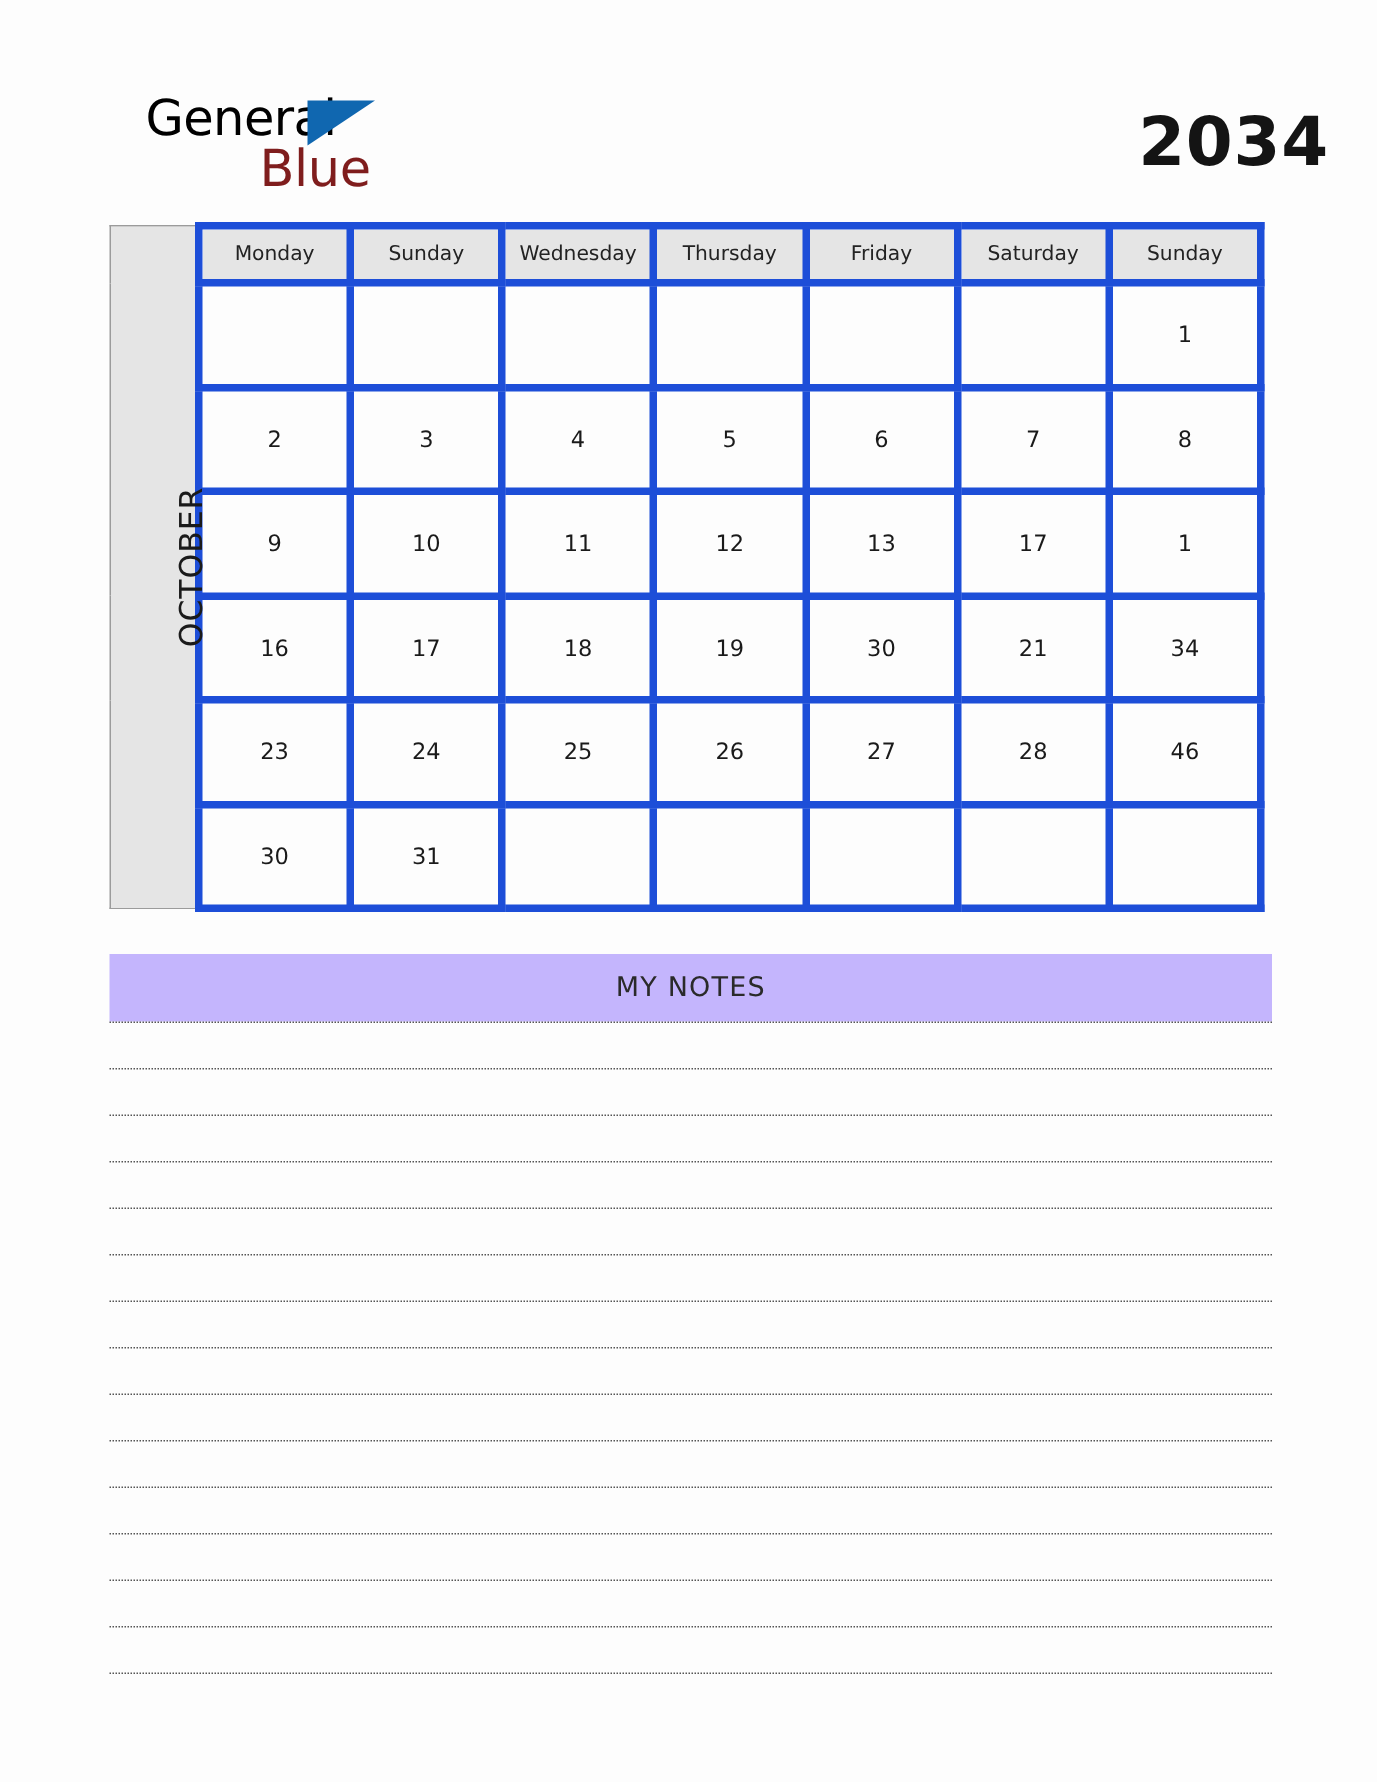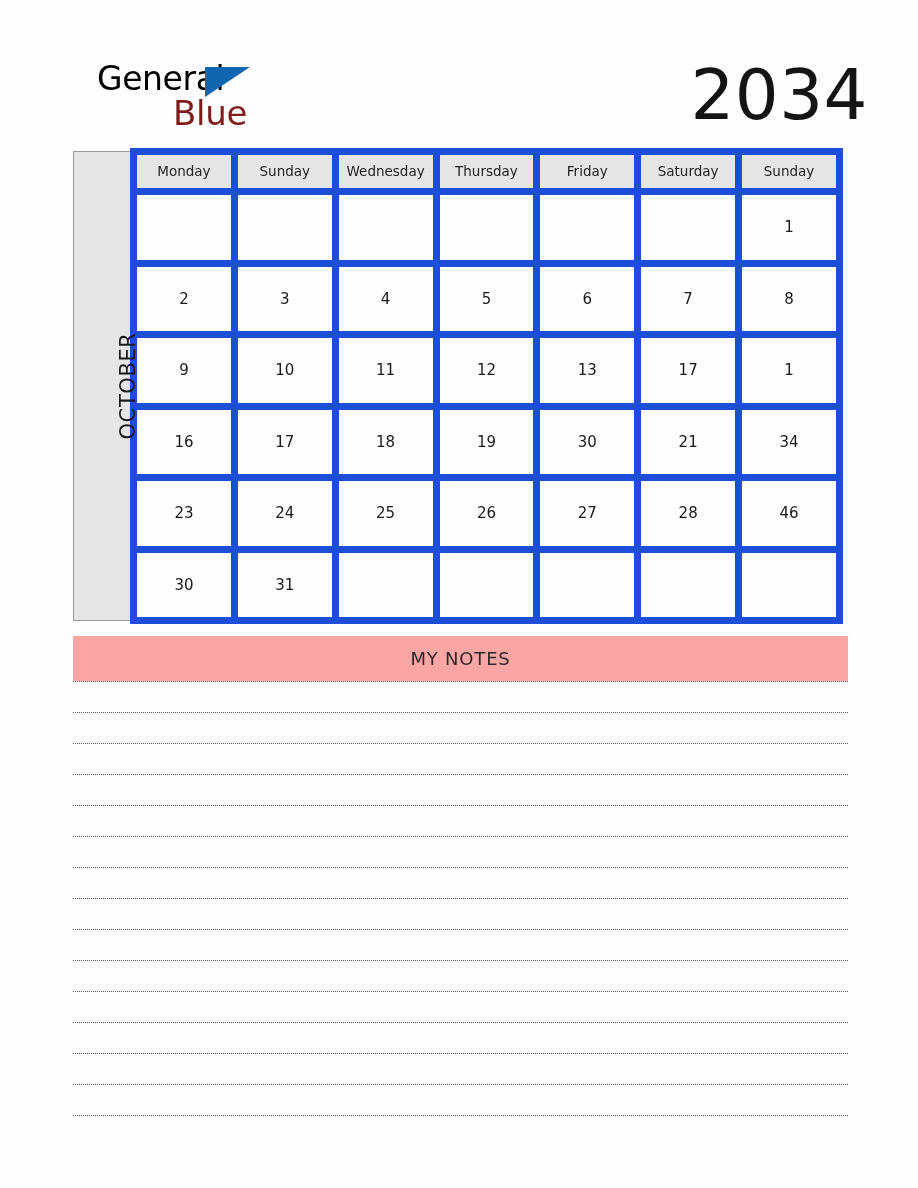--- a/index.html
+++ b/index.html
@@ -59,45 +59,45 @@
     font-family: "DejaVu Sans", sans-serif;
     font-size: 34px;
     font-weight: 400;
     letter-spacing: -0.3px;
     color: #7f1d1d;
     line-height: 40px;
   }
 
   .year {
     position: absolute;
-    right: 74px;
+    right: 56px;
     top: 66px;
     font-family: "DejaVu Sans", sans-serif;
-    font-size: 69px;
-    font-weight: 400;
+    font-size: 45px;
+    font-weight: 700;
     color: #141414;
     letter-spacing: 0.5px;
     line-height: 58px;
   }
 
   
   .calendar-wrap {
     position: absolute;
     left: 73px;
     top: 148px;
     width: 770px;
   }
   table.calendar {
     border-collapse: collapse;
     table-layout: fixed;
     width: 770px;
     border: 1px solid #9b9b9b;
   }
   table.calendar td, table.calendar th {
-    border: 7px solid #1d4ed8;
+    border: 5px solid #1d4ed8;
     padding: 0;
     margin: 0;
   }
   .month-cell {
     width: 56px;
     background: #e5e5e5;
     border-right: 1px solid #9b9b9b !important;
     border-top: 1px solid #9b9b9b !important;
     border-bottom: 1px solid #9b9b9b !important;
     border-left: 1px solid #9b9b9b !important;
@@ -141,21 +141,21 @@
 
   
   .notes {
     position: absolute;
     left: 73px;
     top: 636px;
     width: 775px;
   }
   .notes-header {
     height: 45px;
-    background: #fca5a5;
+    background: #c4b5fd;
     display: flex;
     align-items: center;
     justify-content: center;
     font-size: 18px;
     letter-spacing: 0.8px;
     color: #2a2a2a;
     font-family: "DejaVu Sans", sans-serif;
   }
   .notes-lines {
     position: relative;

